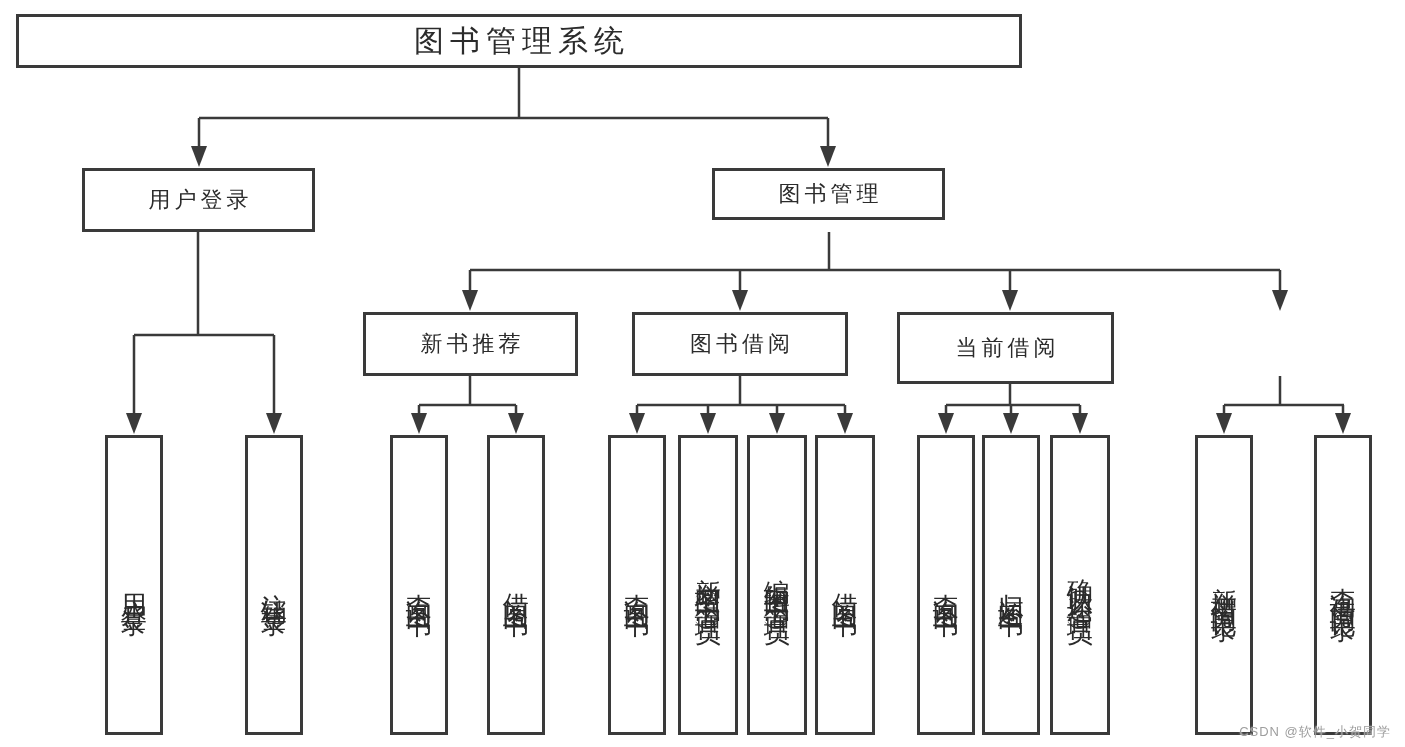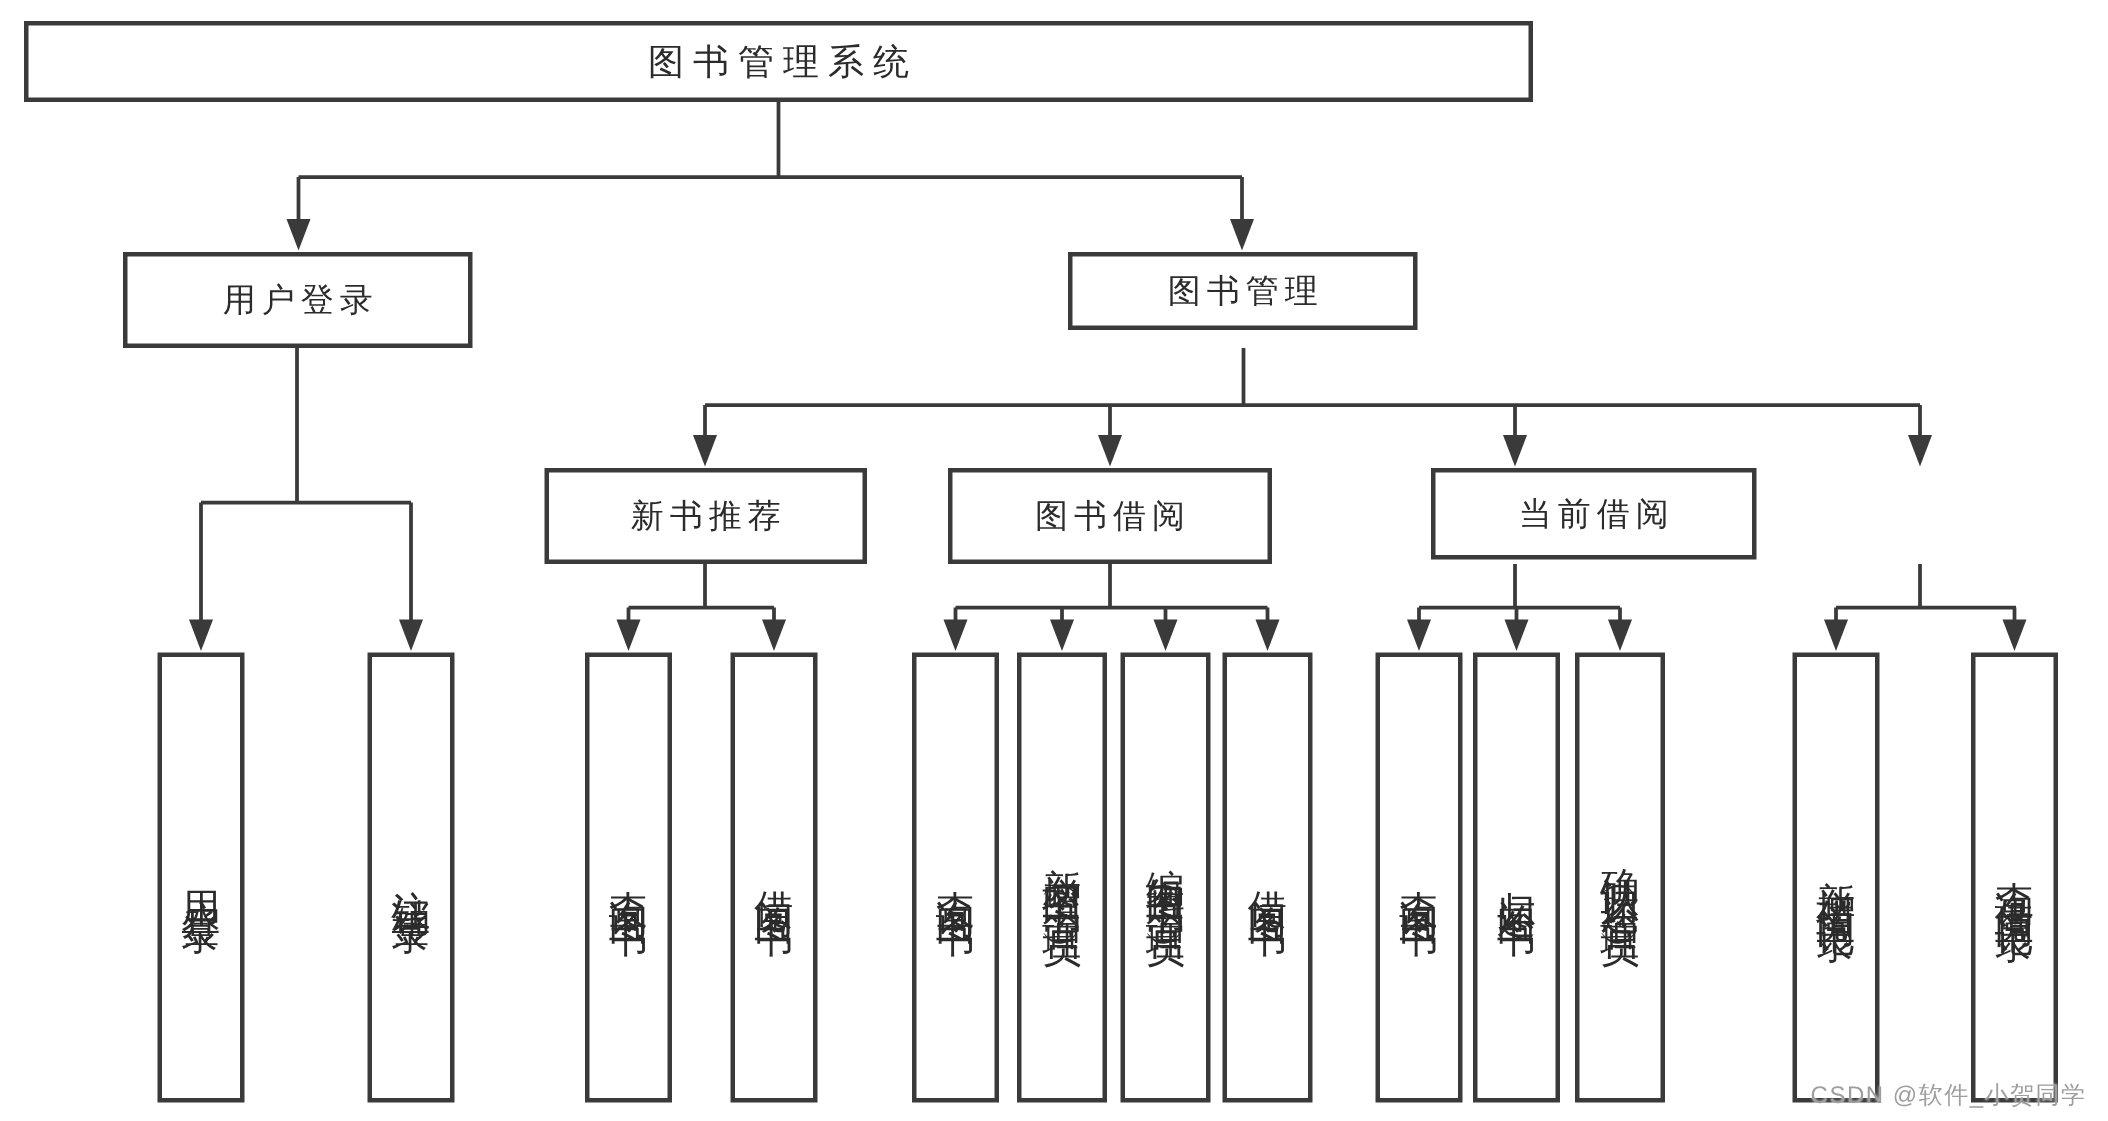--- a/index.html
+++ b/index.html
@@ -39,35 +39,35 @@
     border: 3px solid var(--line);
     color: var(--text);
     display: flex;
     align-items: center;
     justify-content: center;
     font-size: 22px;
     letter-spacing: 4px;
     text-indent: 4px;
     white-space: nowrap;
   }
-  .box.root { font-size: 24px; letter-spacing: 6px; text-indent: 6px; }
+  .box.root { font-size: 30px; letter-spacing: 6px; text-indent: 6px; }
   .vbox { letter-spacing: 0; text-indent: 0; }
   .vtext {
     writing-mode: vertical-rl;
     text-orientation: mixed;
     font-size: 26px;
     line-height: 1.1;
     letter-spacing: 6px;
     color: var(--text);
   }
   .watermark {
     position: absolute;
     right: 14px;
     bottom: 6px;
-    font-size: 16px;
+    font-size: 13px;
     color: var(--watermark);
     letter-spacing: 1px;
     text-shadow: 0 0 2px rgba(255,255,255,0.9);
     white-space: nowrap;
   }
 </style>
 </head>
 <body>
 
 <div class="stage">
@@ -108,21 +108,21 @@
     <polygon points="1335,413 1351,413 1343,434"></polygon>
   </svg>
 
   <div class="box root" style="left:16px;top:14px;width:1006px;height:54px">图书管理系统</div>
 
   <div class="box" style="left:82px;top:168px;width:233px;height:64px">用户登录</div>
   <div class="box" style="left:712px;top:168px;width:233px;height:52px">图书管理</div>
 
   <div class="box" style="left:632px;top:312px;width:216px;height:64px">图书借阅</div>
   <div class="box" style="left:363px;top:312px;width:215px;height:64px">新书推荐</div>
-  <div class="box" style="left:954px;top:312px;width:217px;height:61px">当前借阅</div>
+  <div class="box" style="left:897px;top:312px;width:217px;height:72px">当前借阅</div>
 
   <div class="box vbox" style="left:105px;top:435px;width:58px;height:300px">
     <span class="vtext">用户登录</span>
   </div>
   <div class="box vbox" style="left:245px;top:435px;width:58px;height:300px">
     <span class="vtext">注销登录</span>
   </div>
 
   <div class="box vbox" style="left:390px;top:435px;width:58px;height:300px">
     <span class="vtext">查询图书</span>

